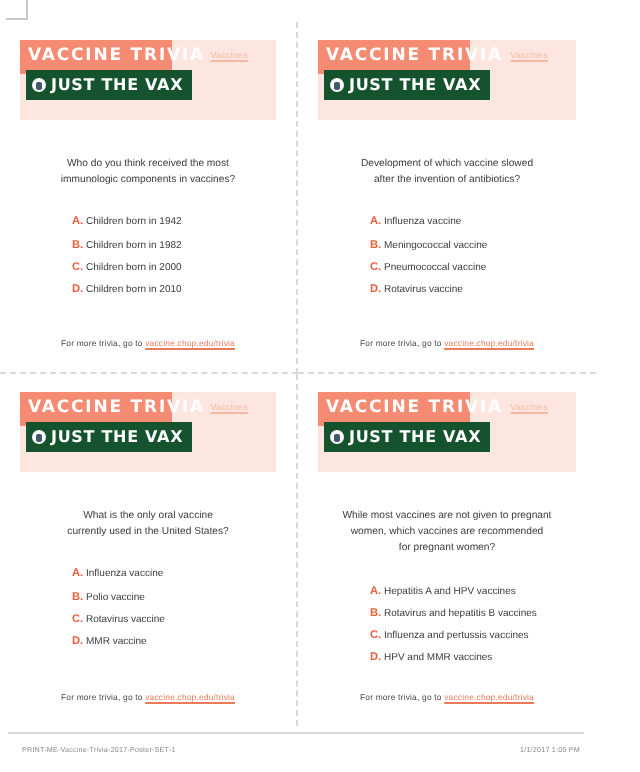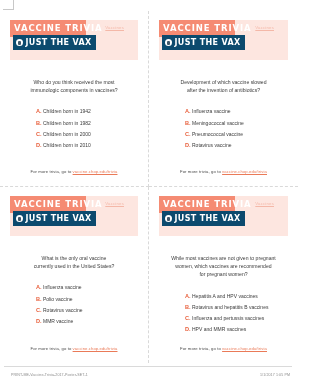--- a/index.html
+++ b/index.html
@@ -87,21 +87,21 @@
     white-space: nowrap;
     line-height: 10px;
     font-family: "DejaVu Sans", sans-serif;
   }
   .badge {
     position: absolute;
     left: 3px;
     top: 15px;
     height: 15px;
     min-width: 72px;
-    background: #0c4a6e;
+    background: #14532d;
     display: flex;
     align-items: center;
     padding: 0 4px 0 3px;
     box-sizing: border-box;
   }
   .badge-dot {
     width: 7px;
     height: 7px;
     border-radius: 50%;
     background: #ffffff;

